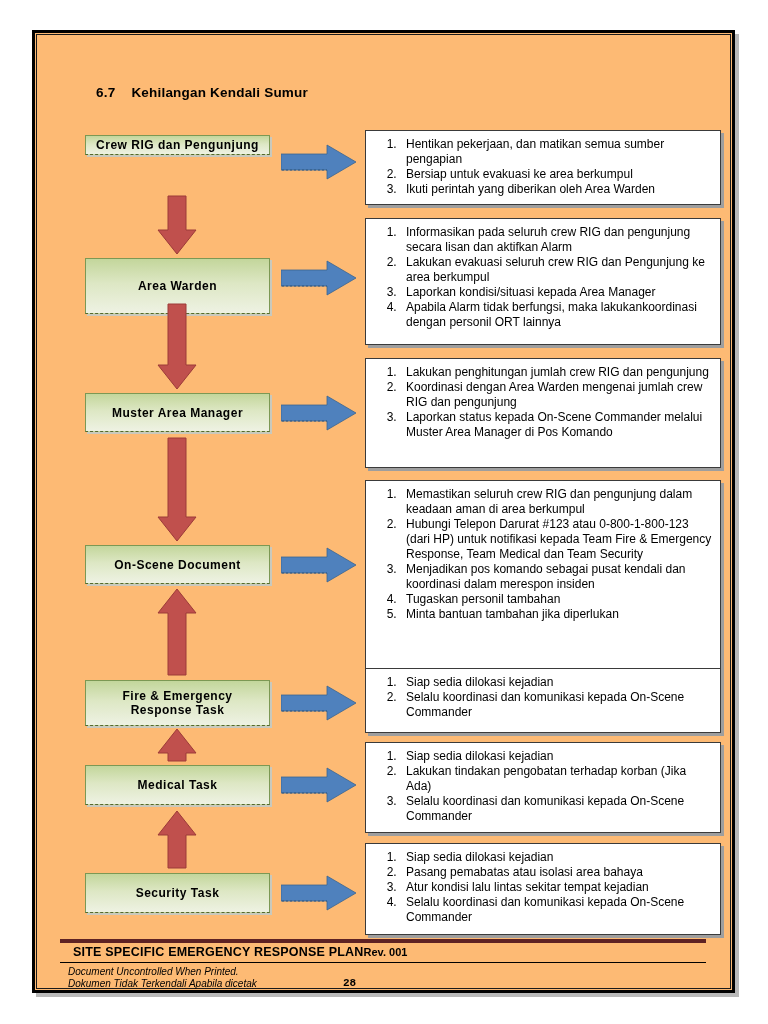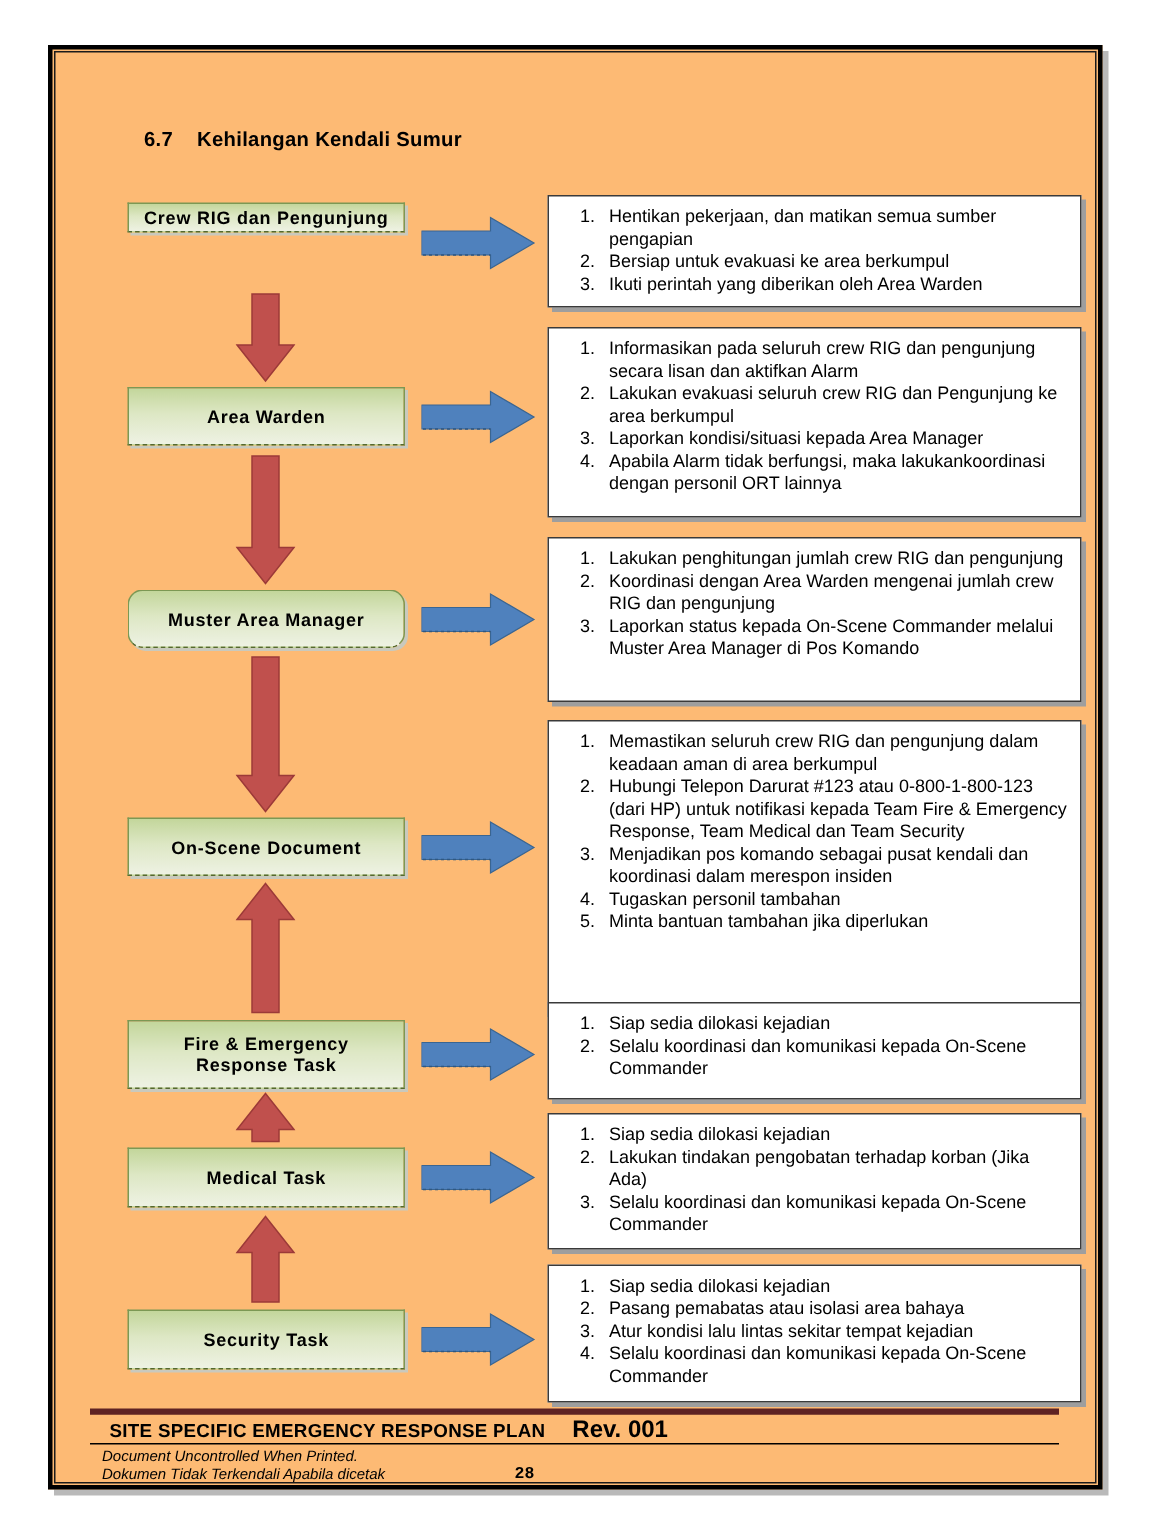--- a/index.html
+++ b/index.html
@@ -23,22 +23,22 @@
     position:absolute; left:50px; width:185px;
     display:flex; align-items:center; justify-content:center; text-align:center;
     font-size:12px; font-weight:bold; letter-spacing:0.5px; line-height:14px;
     background:linear-gradient(180deg, var(--node-fill-top) 0%, #dde7c4 45%, var(--node-fill-bottom) 100%);
     border:1px solid var(--node-border);
     border-bottom:1px dashed #55682f;
     box-shadow:2px 2px 0 #c9c9bd;
     padding:2px 6px; box-sizing:border-box;
   }
   .n0{ top:102px; height:20px; }
-  .n1{ top:225px; height:39px; }
-  .n2{ top:360px; height:39px;border-radius:10px; }
+  .n1{ top:225px; height:56px; }
+  .n2{ top:360px; height:39px; }
   .n3{ top:512px; height:39px; }
   .n4{ top:647px; height:46px; }
   .n5{ top:732px; height:40px; }
   .n6{ top:840px; height:40px; }
 
   
   .tbox {
     position:absolute; left:330px; width:356px; box-sizing:border-box;
     background:#fff; border:1px solid #3a3a3a; box-shadow:3px 3px 0 #9e9e9e;
     font-size:12px; line-height:15px; padding:6px 6px 4px 0;
@@ -67,21 +67,21 @@
   .c2{ top:404px; height:105px; }
   .c3{ top:555px; height:88px; }
   .c4{ top:695px; height:34px; }
   .c5{ top:777px; height:59px; }
 
   
   .maroon-line { position:absolute; left:25px; top:906px; width:646px; height:3px;
     background:var(--footer-maroon); border-bottom:1px solid var(--footer-maroon);
     box-shadow:0 4px 0 -3px var(--footer-maroon); }
   .footer-title { position:absolute; left:38px; top:912px; font-size:12.5px; font-weight:bold; letter-spacing:0.2px; }
-  .footer-title .rev { font-size:16px; margin-left:18px; letter-spacing:0; }
+  .footer-title .rev { font-size:11px; letter-spacing:0; }
   .footer-rule { position:absolute; left:25px; top:929px; width:646px; border-top:1.5px solid #000; }
   .footer-it1 { position:absolute; left:33px; top:933px; font-size:10px; font-style:italic; }
   .footer-it2 { position:absolute; left:33px; top:945px; font-size:10px; font-style:italic;text-align:center; }
   .pagenum { position:absolute; left:308px; top:944px; font-size:11px; font-weight:bold; font-style:normal;font-family:Liberation Mono, monospace; }
 </style>
 </head>
 <body>
 
 <div class="page">
   <div class="pagebox">

